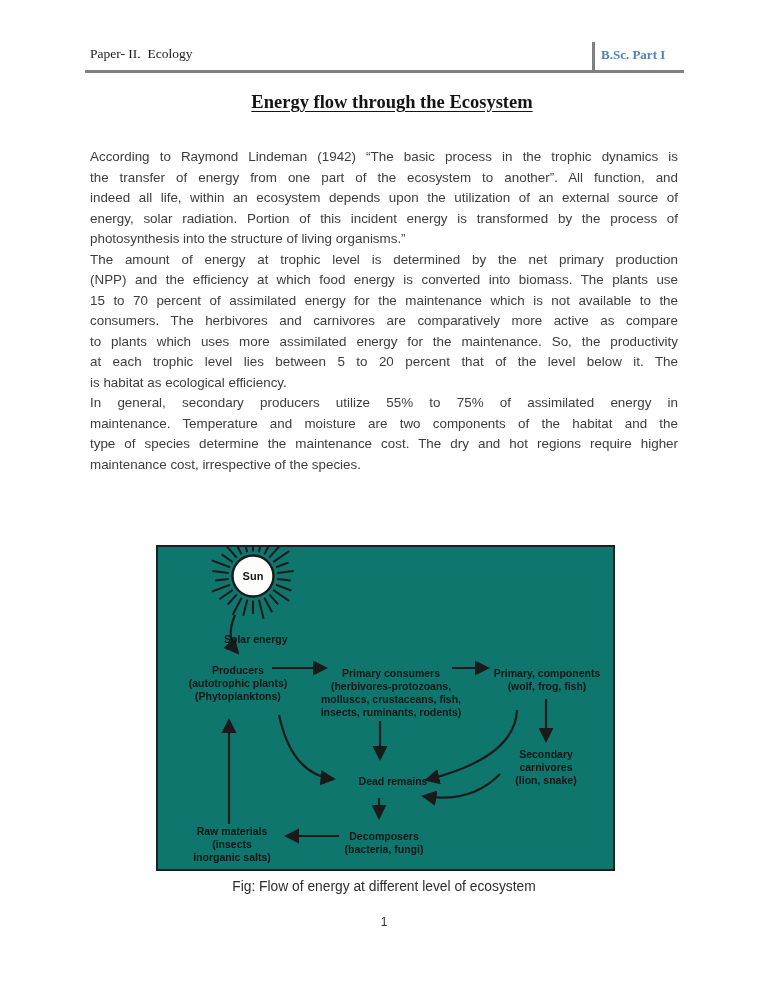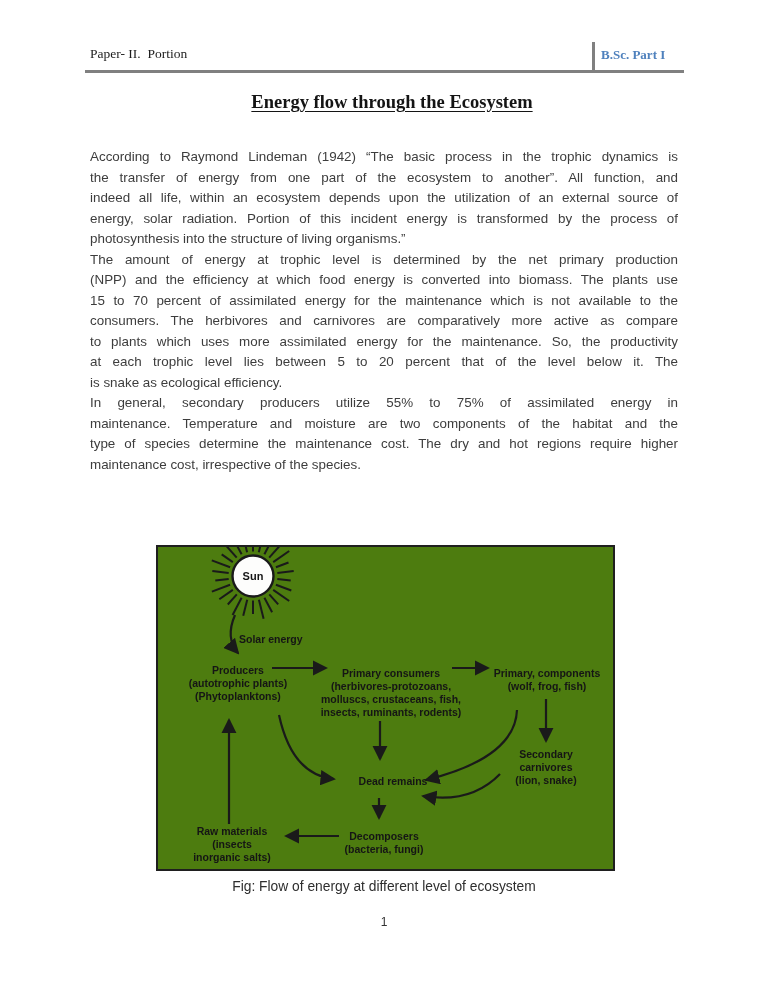--- a/index.html
+++ b/index.html
@@ -19,60 +19,60 @@
          font-family:"Liberation Serif",serif;font-size:18.5px;font-weight:700;color:#141414;
          text-decoration:underline;text-underline-offset:3px;margin-left:8px;}
 
   
   .body-text{position:absolute;left:90px;top:147px;width:588px;font-size:13.4px;color:#3d3d3d;}
   .jline{text-align:justify;text-align-last:justify;line-height:20.5px;height:20.5px;overflow:hidden;}
   .jline.last{text-align-last:left;}
 
   
   .fig-box{position:absolute;left:156px;top:545px;width:459px;height:326px;box-sizing:border-box;
-           border:2px solid #1f1f1f;background:#4d7c0f;overflow:hidden;}
+           border:2px solid #1f1f1f;background:#0f766e;overflow:hidden;}
   .fig-svg{position:absolute;left:0;top:0;}
   .fig-label{position:absolute;transform:translateX(-50%);text-align:center;font-weight:700;
              font-size:10.5px;line-height:13px;color:#151515;white-space:nowrap;}
   .fig-label span{display:block;}
   .fig-label.leftalign{transform:none;text-align:left;}
   .sun-label{position:absolute;left:95px;top:29px;transform:translate(-50%,-50%);
              font-weight:700;font-size:11px;color:#151515;}
 
   .fig-caption{position:absolute;left:0;top:879px;width:768px;text-align:center;
                font-size:13.8px;color:#2e2e2e;}
   .page-num{position:absolute;left:0;top:915px;width:768px;text-align:center;
             font-size:12px;color:#333333;}
 </style>
 </head>
 <body>
 
 <div class="page">
 
-  <div class="hdr-left">Paper- II.  Portion</div>
+  <div class="hdr-left">Paper- II.  Ecology</div>
   <div class="hdr-vbar"></div>
   <div class="hdr-right">B.Sc. Part I</div>
   <div class="hdr-rule"></div>
 
   <div class="title">Energy flow through the Ecosystem</div>
 
   <div class="body-text">
     <div class="jline">According to Raymond Lindeman (1942) “The basic process in the trophic dynamics is</div>
     <div class="jline">the transfer of energy from one part of the ecosystem to another”. All function, and</div>
     <div class="jline">indeed all life, within an ecosystem depends upon the utilization of an external source of</div>
     <div class="jline">energy, solar radiation. Portion of this incident energy is transformed by the process of</div>
     <div class="jline last">photosynthesis into the structure of living organisms.”</div>
 
     <div class="jline">The amount of energy at trophic level is determined by the net primary production</div>
     <div class="jline">(NPP) and the efficiency at which food energy is converted into biomass. The plants use</div>
     <div class="jline">15 to 70 percent of assimilated energy for the maintenance which is not available to the</div>
     <div class="jline">consumers. The herbivores and carnivores are comparatively more active as compare</div>
     <div class="jline">to plants which uses more assimilated energy for the maintenance. So, the productivity</div>
     <div class="jline">at each trophic level lies between 5 to 20 percent that of the level below it. The</div>
-    <div class="jline last">is snake as ecological efficiency.</div>
+    <div class="jline last">is habitat as ecological efficiency.</div>
 
     <div class="jline">In general, secondary producers utilize 55% to 75% of assimilated energy in</div>
     <div class="jline">maintenance. Temperature and moisture are two components of the habitat and the</div>
     <div class="jline">type of species determine the maintenance cost. The dry and hot regions require higher</div>
     <div class="jline last">maintenance cost, irrespective of the species.</div>
   </div>
 
   <div class="fig-box">
     <svg class="fig-svg" width="455" height="322" viewBox="0 0 455 322">
       <defs>
@@ -121,21 +121,21 @@
         <path d="M359,163 Q357,211 268,233" marker-end="url(#ah)"></path>
         <path d="M342,227 Q313,257 265,249" marker-end="url(#ah)"></path>
         <path d="M221,251 V271" marker-end="url(#ah)"></path>
         <path d="M181,289 H128" marker-end="url(#ah)"></path>
         <path d="M71,277 V173" marker-end="url(#ah)"></path>
       </g>
     </svg>
 
     <div class="sun-label">Sun</div>
 
-    <div class="fig-label leftalign" style="left:81px;top:86px;">Solar energy</div>
+    <div class="fig-label leftalign" style="left:66px;top:86px;">Solar energy</div>
 
     <div class="fig-label" style="left:80px;top:117px;">
       <span>Producers</span>
       <span>(autotrophic plants)</span>
       <span>(Phytoplanktons)</span>
     </div>
 
     <div class="fig-label" style="left:233px;top:120px;">
       <span>Primary consumers</span>
       <span>(herbivores-protozoans,</span>

